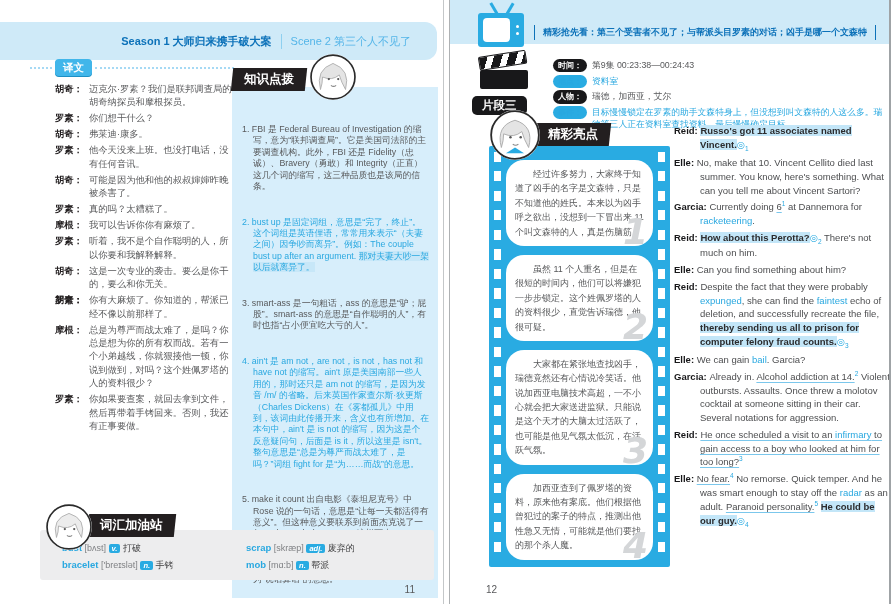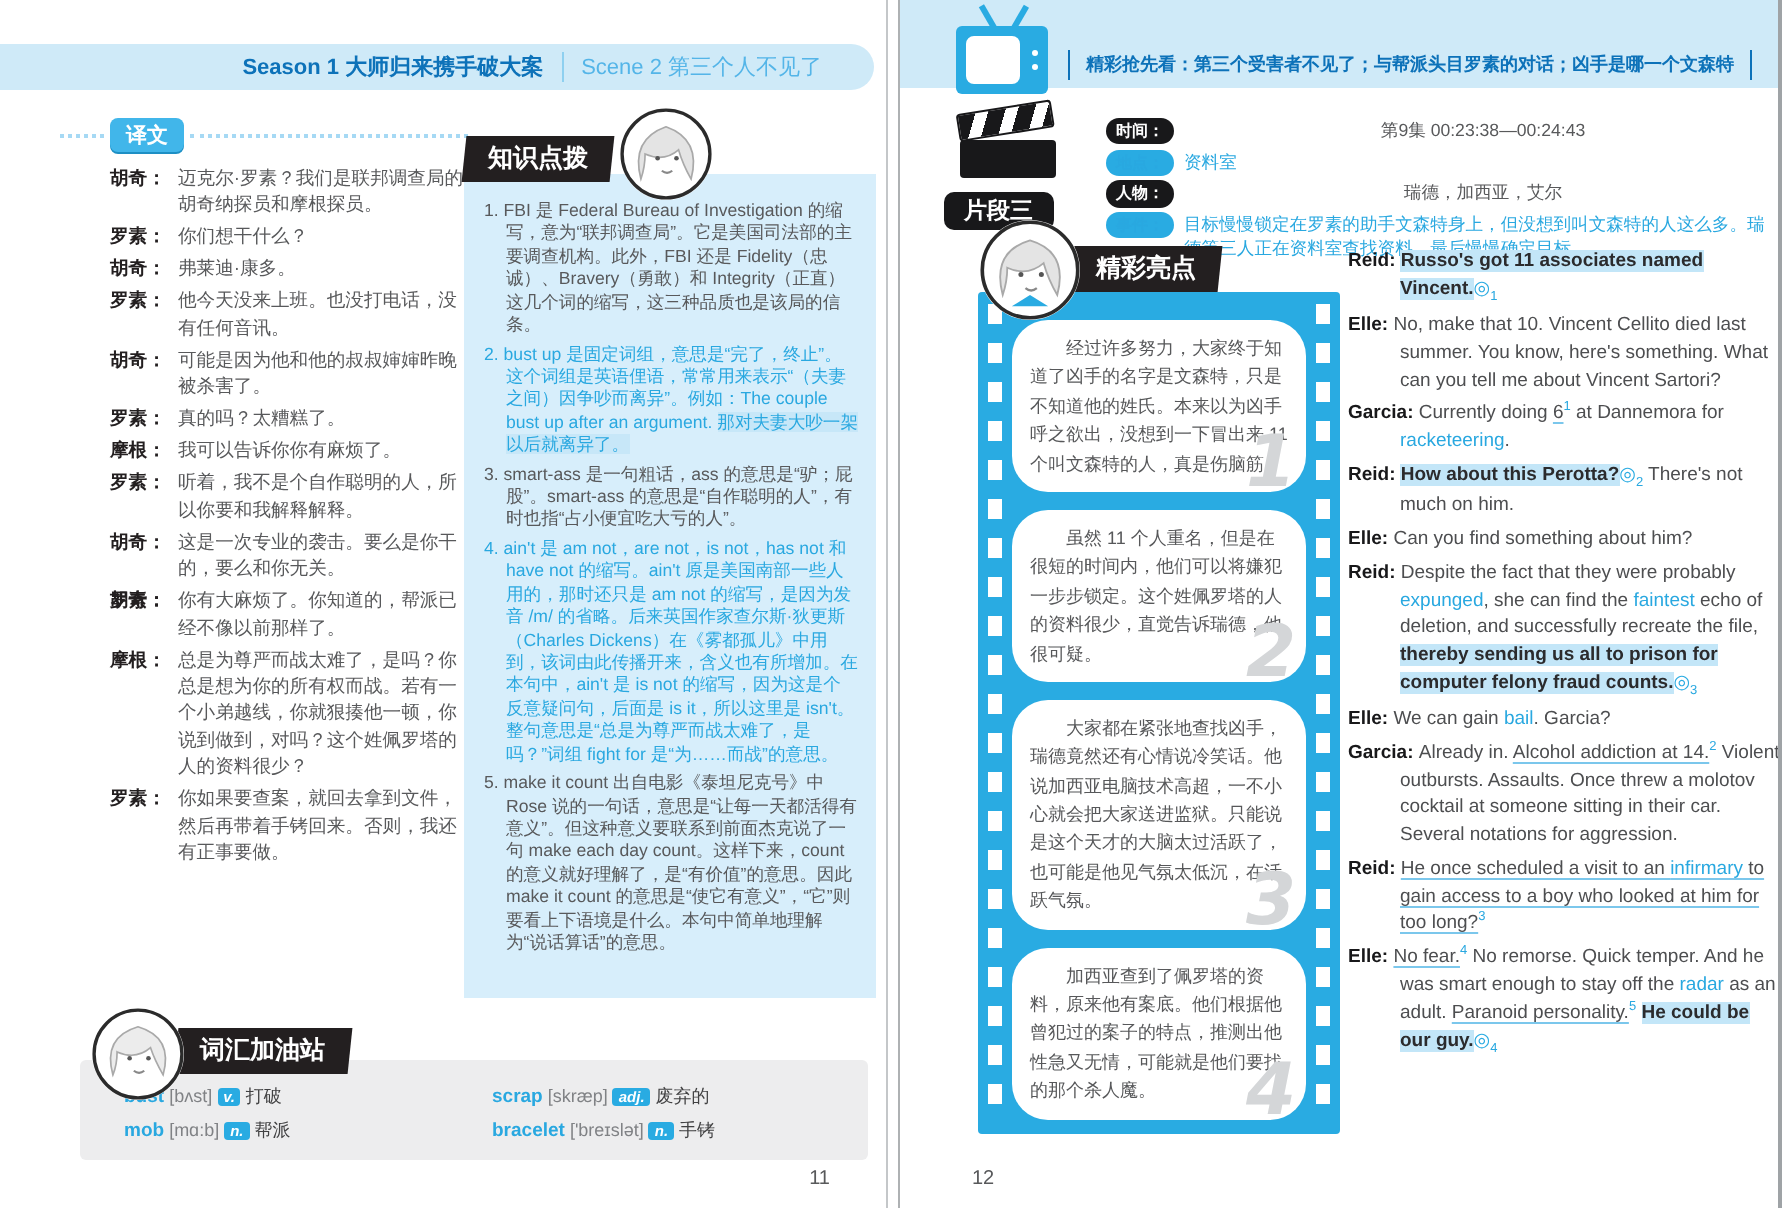--- a/index.html
+++ b/index.html
@@ -4,21 +4,21 @@
 <style>
   html,body{margin:0;padding:0;background:#f2f2f2;}
   .spread{position:relative;width:891px;height:604px;display:flex;background:#fff;
           font-family:"Liberation Sans","DejaVu Sans",sans-serif;overflow:hidden;}
   .page{position:relative;overflow:hidden;background:#fff;}
   .page-left{width:443px;}
   .seam{width:5px;background:#fff;border-left:1px solid #c4c7c9;border-right:1px solid #aeb1b3;}
   .page-right{flex:1;border-right:2px solid #9fa3a6;box-sizing:border-box;}
 
   
-  .lp-header{position:absolute;top:22px;left:0;width:437px;height:23px;background:#cfeaf8;
+  .lp-header{position:absolute;top:22px;left:0;width:437px;height:38px;background:#cfeaf8;
              border-radius:0 12px 12px 0;display:flex;align-items:center;justify-content:flex-end;
              padding-right:26px;box-sizing:border-box;}
   .lp-season{color:#0d72b9;font-weight:bold;font-size:11px;}
   .lp-scene{color:#54b5e8;font-size:11px;margin-left:9px;padding-left:9px;border-left:1.5px solid #8ed0f0;}
 
   .tr-col{position:absolute;left:55px;top:59px;width:179px;}
   .tag-row{display:flex;align-items:center;margin:0 0 7px -25px;}
   .tag-row::before{content:"";width:22px;border-top:2px dotted #a6d9f4;}
   .tag-row::after{content:"";flex:1;border-top:2px dotted #a6d9f4;}
   .yiwen{background:#41b6ea;color:#fff;font-weight:bold;font-size:10.5px;padding:1.5px 8px;
@@ -28,21 +28,21 @@
 
   .k-col{position:absolute;left:232px;top:56px;width:206px;}
   .k-head{position:relative;height:38px;z-index:2;}
   .btag{display:inline-block;background:#231f20;color:#fff;font-weight:bold;font-size:12.5px;
         padding:3px 12px;transform:skewX(-6deg);}
   .btag>span{display:inline-block;transform:skewX(6deg);}
   .k-tag{position:absolute;left:0;top:12px;}
   .avatar{position:absolute;width:46px;height:46px;border-radius:50%;background:#fff;z-index:3;}
   .k-av{left:78px;top:-2px;}
   .k-box{background:#d7eefb;margin-top:-7px;padding:13px 9px 9px 10px;box-sizing:border-box;min-height:412px;}
-  .k-point{font-size:8.8px;line-height:1.3;margin-bottom:3px;padding-left:11px;text-indent:-11px;}
+  .k-point{font-size:8.8px;line-height:1.3;margin-bottom:3px;padding-left:11px;text-indent:-11px;margin-top:24px;}
   .k-num{font-weight:normal;}
   .k-dark{color:#58595b;} .k-blue{color:#29a8e0;}
   .k-hl{color:#29a8e0;background:#c7e7f8;}
 
   .v-sec{position:absolute;left:40px;top:504px;width:394px;}
   .v-head{position:relative;height:36px;z-index:2;}
   .v-av{left:6px;top:0;}
   .v-tag{position:absolute;left:48px;top:10px;}
   .v-box{background:#ededee;border-radius:3px;margin-top:-10px;padding:12px 10px 8px 22px;
          display:grid;grid-template-columns:1fr 1fr;gap:4px 6px;}
@@ -72,21 +72,21 @@
   .clap-top{height:12px;background:repeating-linear-gradient(115deg,#18181a 0 8px,#fff 8px 14px);
             border:1px solid #18181a;transform:rotate(-9deg);transform-origin:left bottom;border-radius:2px;}
   .clap-bot{height:19px;background:#18181a;border-radius:2px;margin-top:-1px;}
   .clip-label{position:absolute;left:22px;top:96px;background:#18181a;color:#fff;font-weight:bold;
               font-size:11.5px;padding:2px 10px;border-radius:5px;}
   .info{position:absolute;left:103px;top:59px;width:338px;}
   .info-row{display:flex;margin-bottom:2.5px;font-size:8.8px;line-height:1.4;}
   .badge{flex:0 0 auto;color:#fff;font-weight:bold;font-size:8px;padding:1px 5px;border-radius:7px;
          margin-right:5px;align-self:flex-start;}
   .badge.dark{background:#18181a;} .badge.blue{background:#29abe2;}
-  .info-val{flex:1;} .val-dark{color:#58595b;text-align:center;} .val-blue{color:#29a8e0;}
+  .info-val{flex:1;} .val-dark{color:#58595b;} .val-blue{color:#29a8e0;}
 
   .hl-head{position:absolute;left:40px;top:110px;z-index:3;width:170px;height:50px;}
   .hl-av{left:0;top:0;width:50px;height:50px;}
   .hl-tag{position:absolute;left:46px;top:13px;}
   .strip{position:absolute;left:39px;top:146px;width:181px;height:421px;background:#29abe2;border-radius:2px;}
   .strip::before,.strip::after{content:"";position:absolute;top:6px;bottom:6px;width:7px;
         background:repeating-linear-gradient(180deg,#fff 0 10px,transparent 10px 19.5px);}
   .strip::before{left:5px;} .strip::after{right:5px;}
   .panels{position:absolute;inset:14px 17px 8px 17px;}
   .panel{position:relative;background:#fff;border-radius:18px;padding:7px 9px;font-size:9px;
@@ -171,22 +171,22 @@
               <circle cx="18" cy="24" r="1.1" fill="#555"></circle>
               <circle cx="27" cy="24" r="1.1" fill="#555"></circle>
               <path d="M20 30 Q22.5 32 25 30" stroke="#888" fill="none" stroke-width="1"></path>
             </svg>
         </span>
         <span class="btag v-tag"><span>词汇加油站</span></span>
       </div>
       <div class="v-box" id="v-box">
           <div class="v-item"><span class="v-word">bust</span><span class="v-ph"> [bʌst] </span><span class="v-pos">v.</span><span class="v-mean"> 打破</span></div>
           <div class="v-item"><span class="v-word">scrap</span><span class="v-ph"> [skræp] </span><span class="v-pos">adj.</span><span class="v-mean"> 废弃的</span></div>
+          <div class="v-item"><span class="v-word">bracelet</span><span class="v-ph"> ['breɪslət] </span><span class="v-pos">n.</span><span class="v-mean"> 手铐</span></div>
           <div class="v-item"><span class="v-word">mob</span><span class="v-ph"> [mɑ:b] </span><span class="v-pos">n.</span><span class="v-mean"> 帮派</span></div>
-          <div class="v-item"><span class="v-word">bracelet</span><span class="v-ph"> ['breɪslət] </span><span class="v-pos">n.</span><span class="v-mean"> 手铐</span></div>
         </div>
     </div>
 
     <div class="pageno pn-left">11</div>
   </div>
 
   <div class="seam"></div>
 
   <div class="page page-right">
     <div class="rp-header"></div>

